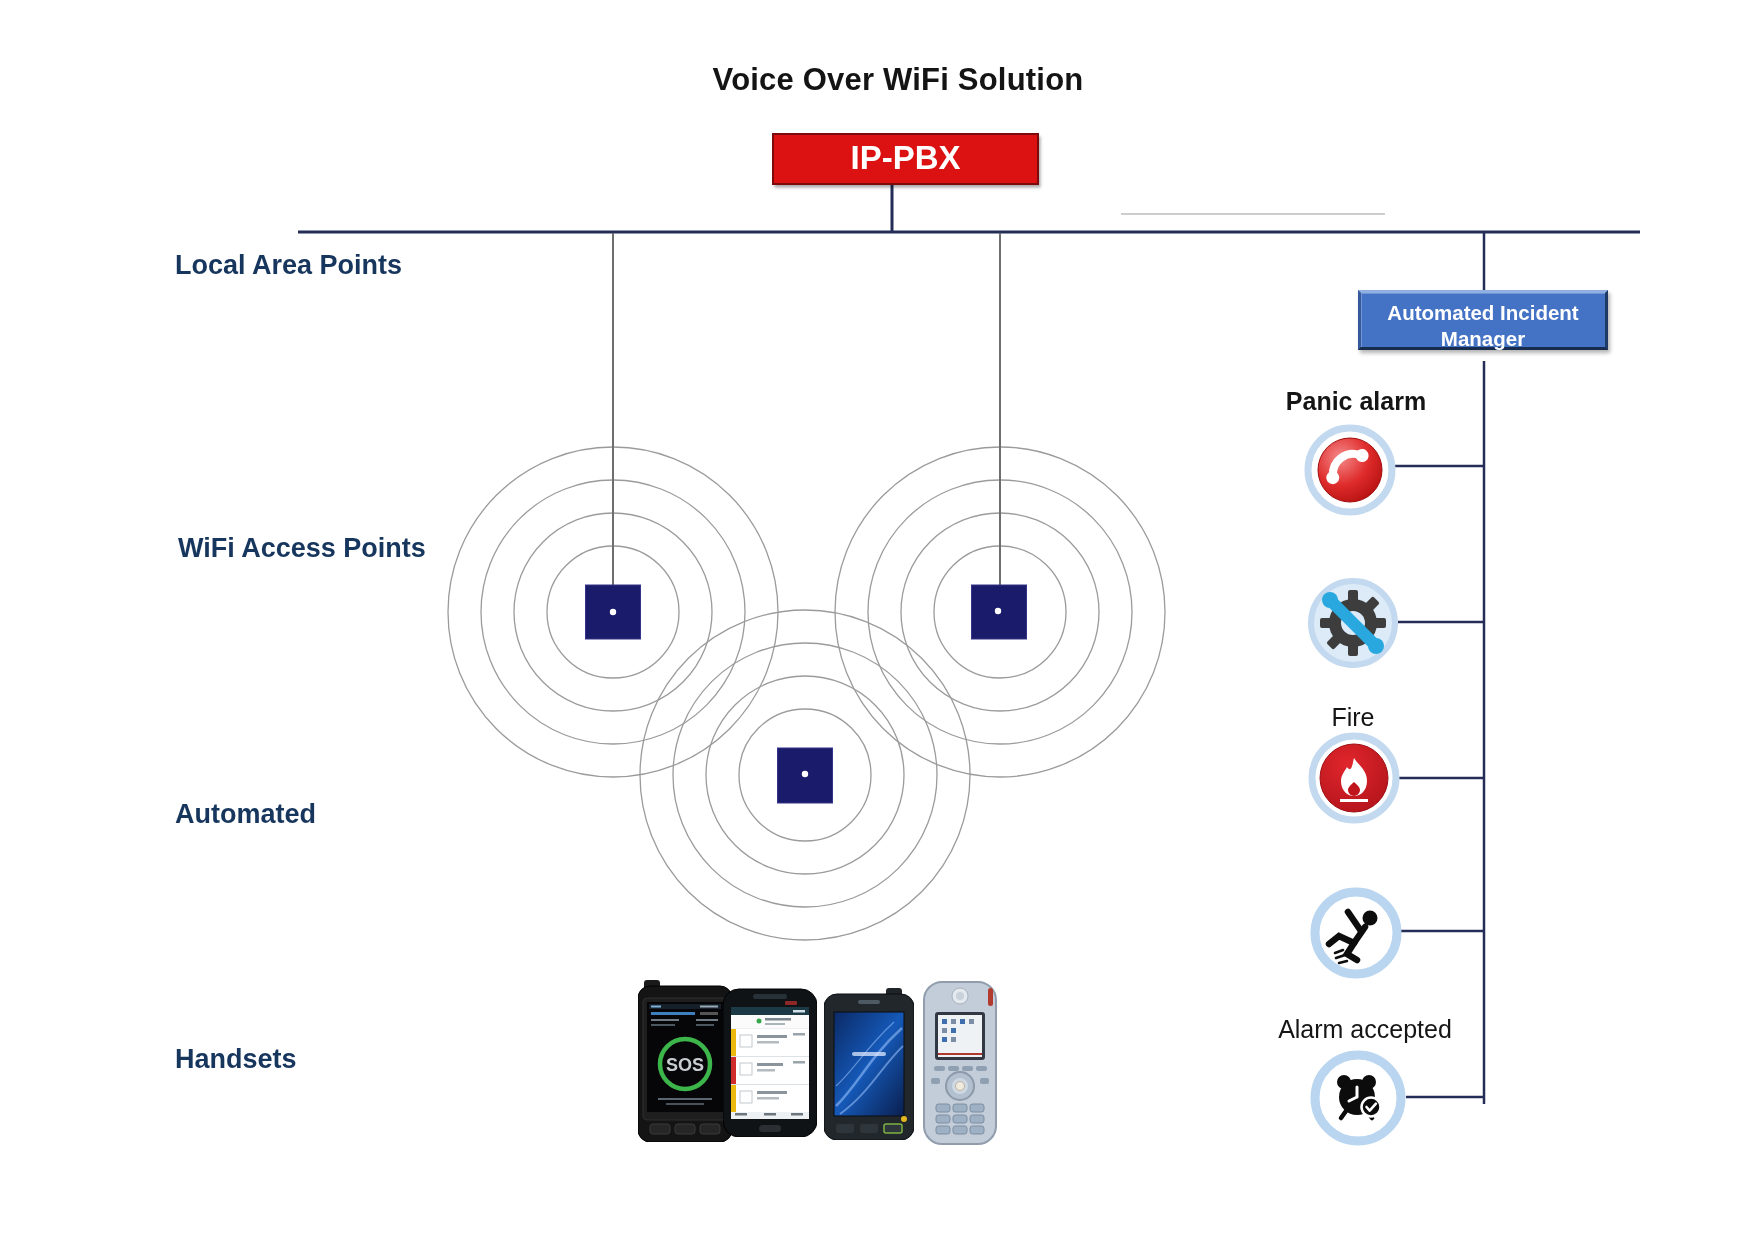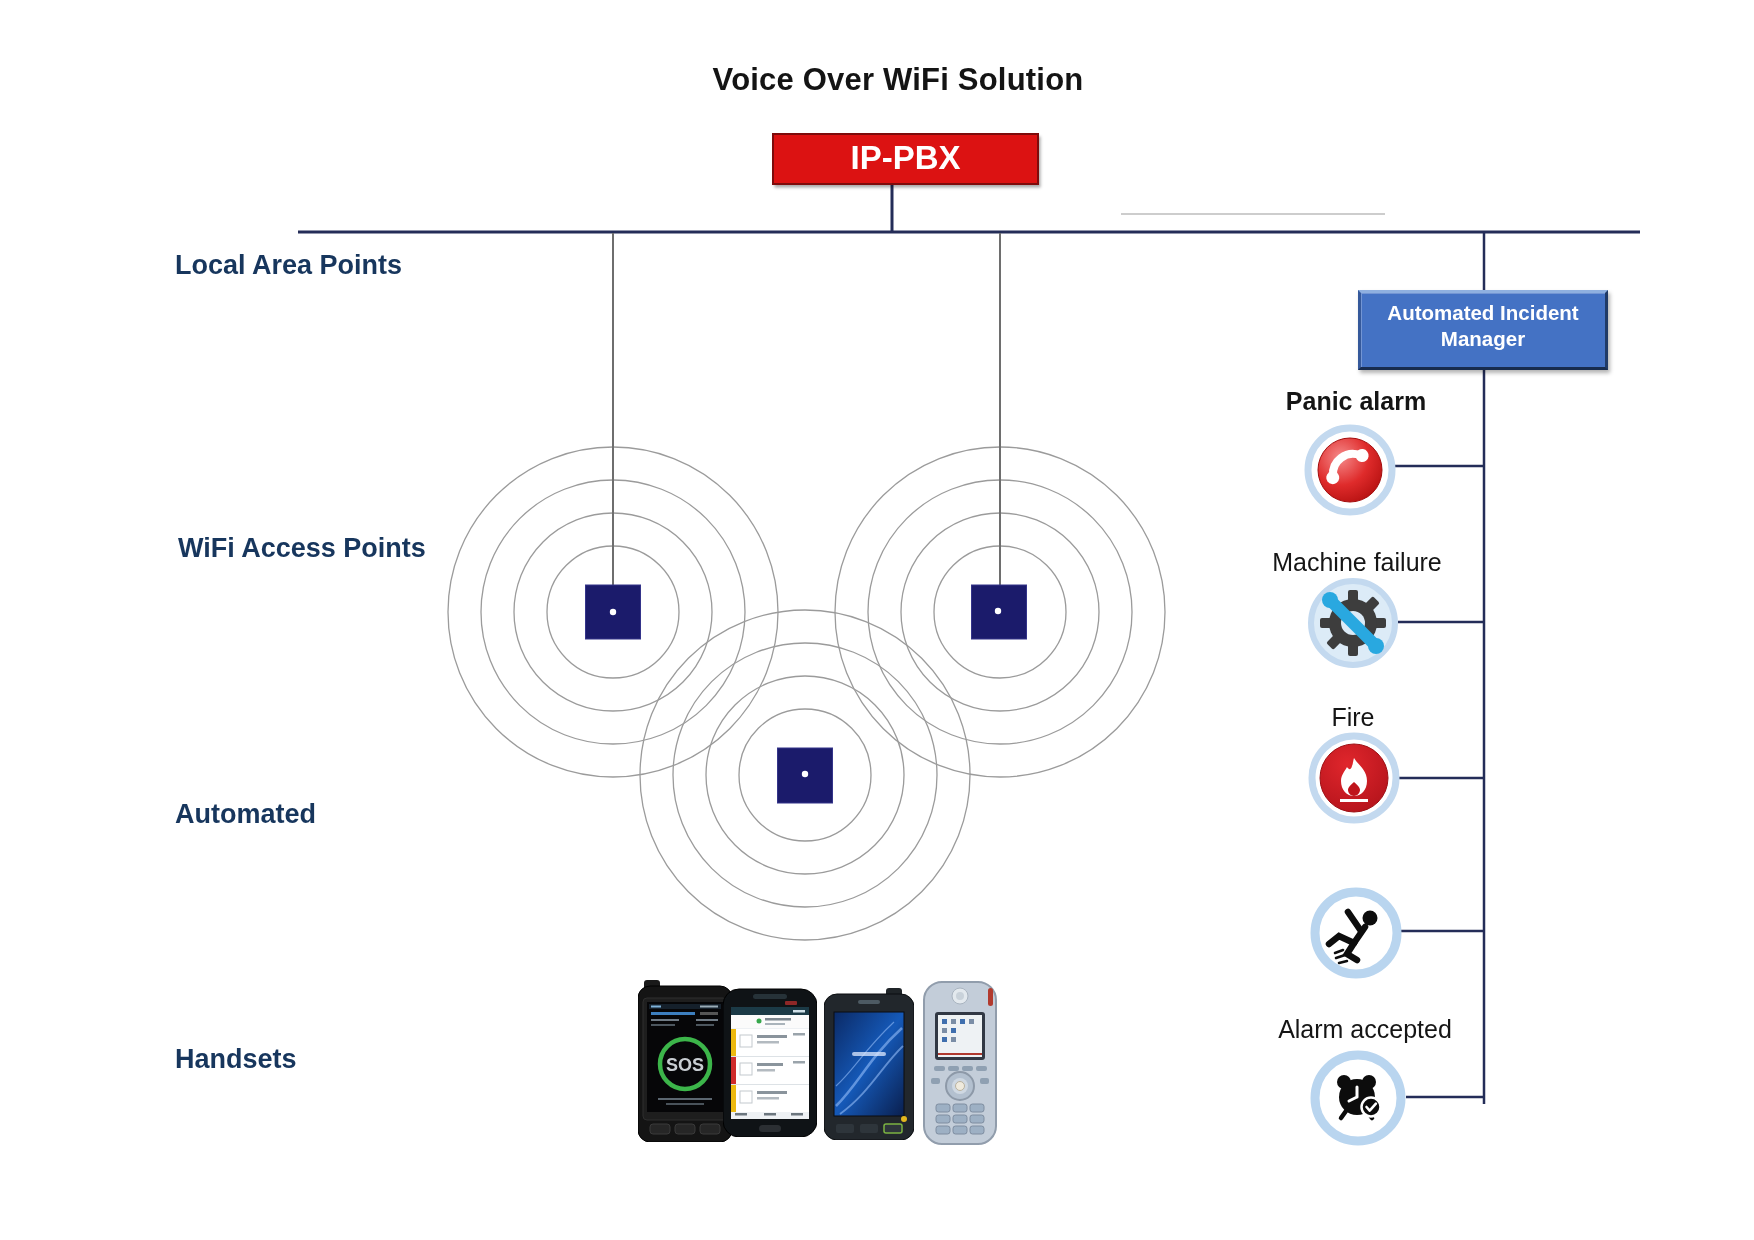--- a/index.html
+++ b/index.html
@@ -20,21 +20,21 @@
   .lbl-aps  { left:178px; top:533px; }
   .lbl-rep  { left:175px; top:799px; }
   .lbl-hand { left:175px; top:1044px; }
   .node-pbx {
     position:absolute; left:772px; top:133px; width:267px; height:52px;
     background:var(--pbx-red, #dc1212); border:2px solid #7e0b0b; box-sizing:border-box;
     color:#ffffff; font-weight:700; font-size:33px; text-align:center; line-height:46px;
     box-shadow:1.5px 2.5px 3px rgba(0,0,0,.35);
   }
   .node-aim {
-    position:absolute; left:1358px; top:290px; width:250px; height:80px;
+    position:absolute; left:1358px; top:290px; width:250px; height:60px;
     background:var(--aim-blue, #4472c4); box-sizing:border-box;
     border:3px solid; border-color:#8fb0e0 #203a66 #182c4e #35599b;
     color:#ffffff; font-weight:700; font-size:20.5px; text-align:center;
     padding-top:7px; line-height:26px;
     box-shadow:2px 3px 4px rgba(0,0,0,.3), inset 1px 1px 0 rgba(255,255,255,.25);
   }
   .alarm-label {
     position:absolute; width:320px; text-align:center;
     font-size:25px; color:#151515; white-space:nowrap;
   }
@@ -123,21 +123,20 @@
     <div>Automated Incident</div>
     <div>Manager</div>
   </div>
 
   <div class="side-label lbl-lan">Local Area Points</div>
   <div class="side-label lbl-aps">WiFi Access Points</div>
   <div class="side-label lbl-rep">Automated</div>
   <div class="side-label lbl-hand">Handsets</div>
 
   <div class="alarm-label bold al-0">Panic alarm</div>
-  <div class="alarm-label al-1">Machine failure</div>
   <div class="alarm-label al-2">Fire</div>
   <div class="alarm-label al-4">Alarm accepted</div>
 
   <div class="alarm-icon ai-0">
     <svg width="96" height="96" viewBox="-48 -48 96 96">
       <defs>
         <radialGradient id="pg" cx="35%" cy="30%" r="80%">
           <stop offset="0" stop-color="#f58a8a"></stop>
             <stop offset=".55" stop-color="#df2b2b"></stop>
             <stop offset="1" stop-color="#b30f0f"></stop>

